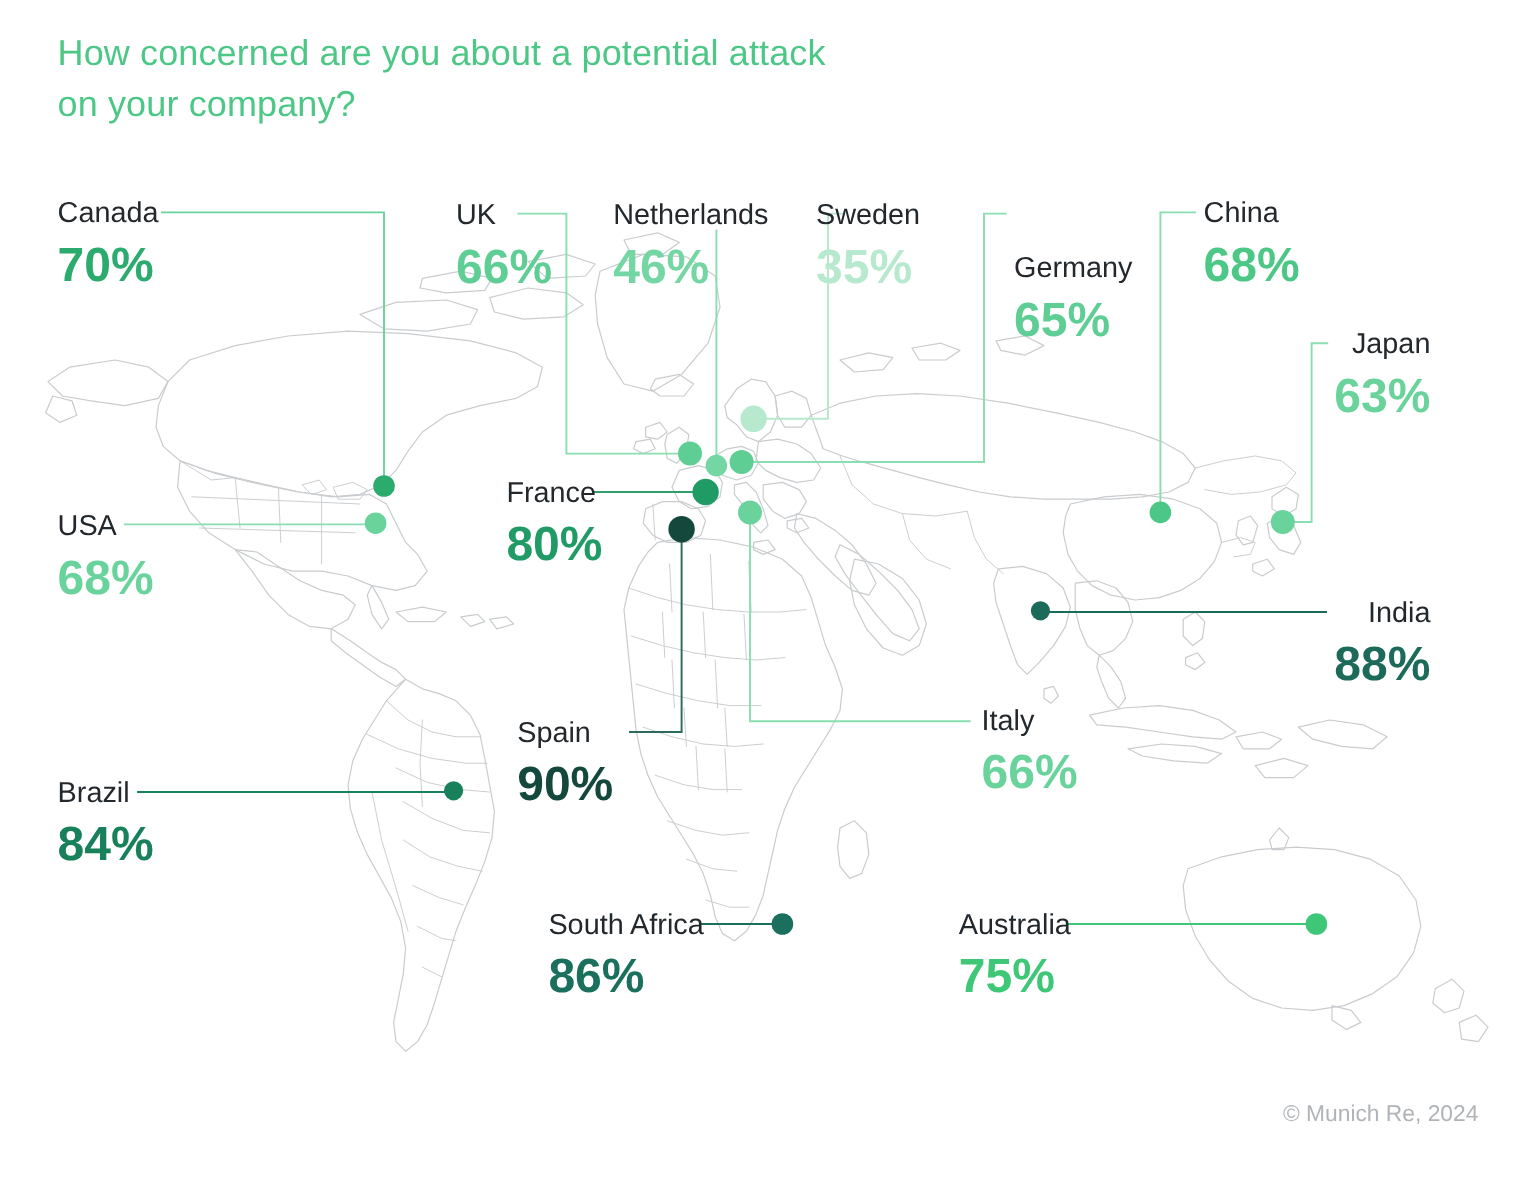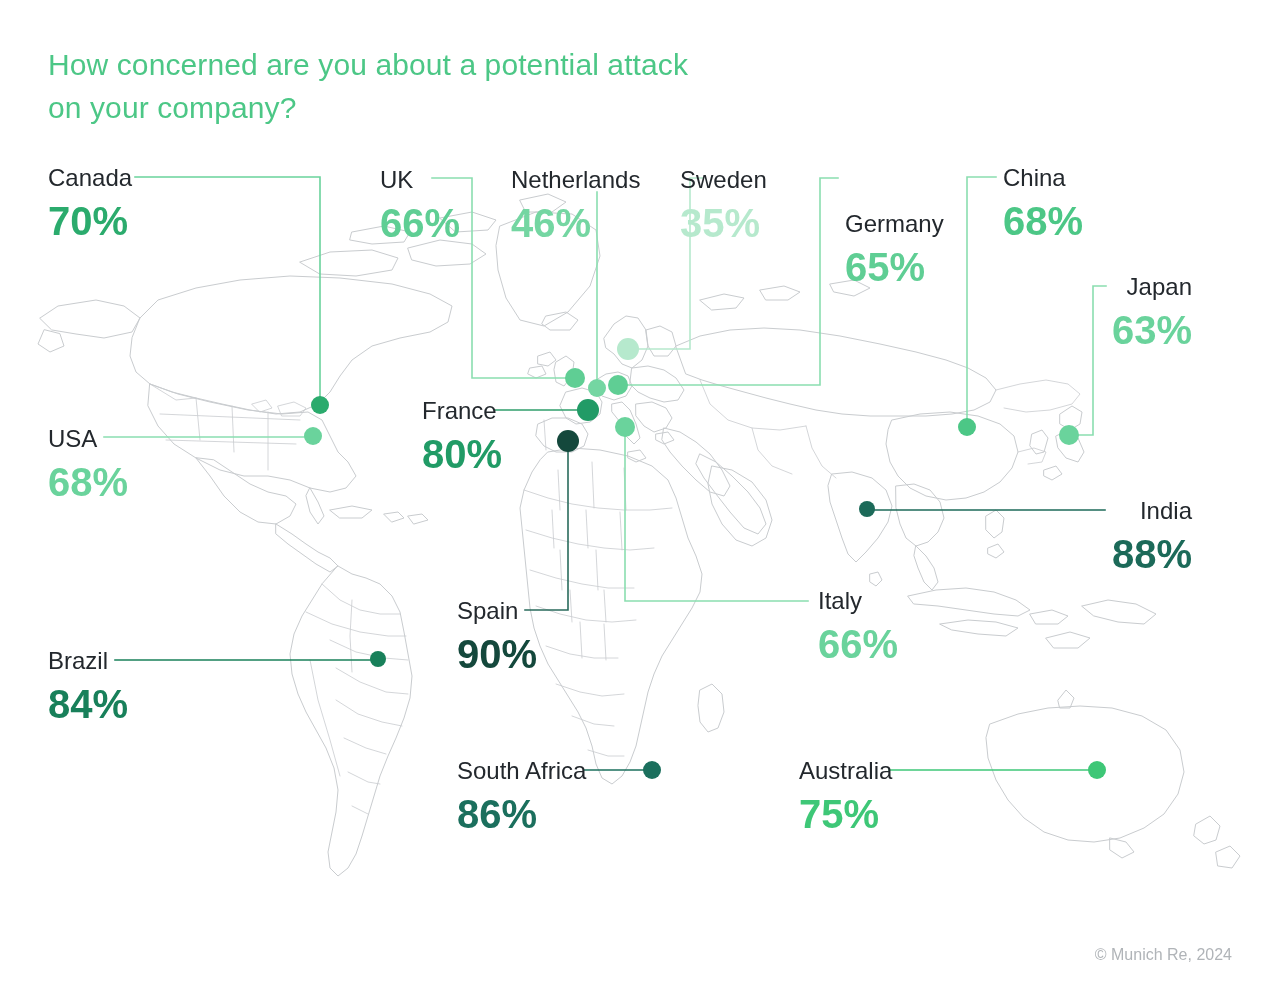--- a/index.html
+++ b/index.html
@@ -7,21 +7,21 @@
     width:1280px;height:992px;
     background:#ffffff;
     font-family:"Liberation Sans", sans-serif;
     overflow:hidden;
     position:relative;
   }
   #stage{position:absolute;inset:0;width:1280px;height:992px;}
 
   
   .title{
-    position:absolute;left:48px;top:44px;
+    position:absolute;left:48px;top:24px;
     font-size:30px;line-height:1.42;
     color:#4cc786;font-weight:400;
     letter-spacing:.1px;white-space:pre-line;
   }
 
   
   .maplayer{position:absolute;left:0;top:0;width:1280px;height:992px;}
   .maplayer svg{display:block;width:1280px;height:992px;}
 
   
@@ -35,22 +35,22 @@
     white-space:nowrap;line-height:1;
   }
   .lbl .value{
     font-size:40px;font-weight:700;line-height:1;
     margin-top:11px;white-space:nowrap;
   }
   .lbl.right .country,.lbl.right .value{text-align:right;}
 
   
   .footer{
-    position:absolute;right:48px;bottom:28px;
-    font-size:16px;color:#b0b4b8;white-space:nowrap;
+    position:absolute;right:48px;bottom:52px;
+    font-size:19px;color:#b0b4b8;white-space:nowrap;
   }
 </style>
 </head>
 <body>
 
 <div id="stage">
 
   <div class="title">How concerned are you about a potential attack
 on your company?</div>
 
@@ -280,21 +280,21 @@
         <div class="value" style="color: rgb(106, 211, 156);">68%</div>
       </div>
       <div class="lbl" style="left: 422px; top: 399px;">
         <div class="country">France</div>
         <div class="value" style="color: rgb(33, 155, 102);">80%</div>
       </div>
       <div class="lbl right" style="right: 88px; top: 499px;">
         <div class="country">India</div>
         <div class="value" style="color: rgb(28, 106, 89);">88%</div>
       </div>
-      <div class="lbl" style="left: 457px; top: 599px;">
+      <div class="lbl" style="left: 431px; top: 599px;">
         <div class="country">Spain</div>
         <div class="value" style="color: rgb(20, 72, 60);">90%</div>
       </div>
       <div class="lbl" style="left: 818px; top: 589px;">
         <div class="country">Italy</div>
         <div class="value" style="color: rgb(106, 211, 156);">66%</div>
       </div>
       <div class="lbl" style="left: 48px; top: 649px;">
         <div class="country">Brazil</div>
         <div class="value" style="color: rgb(24, 128, 90);">84%</div>

